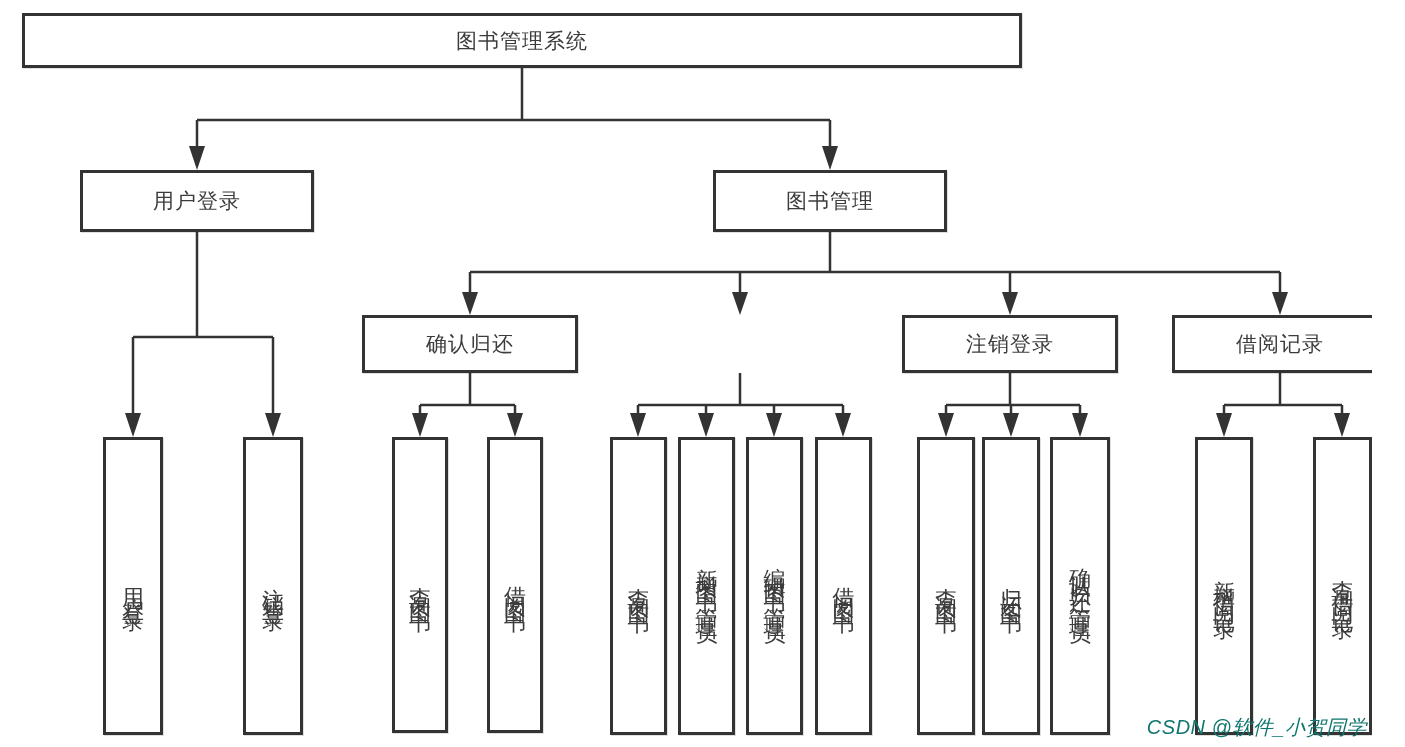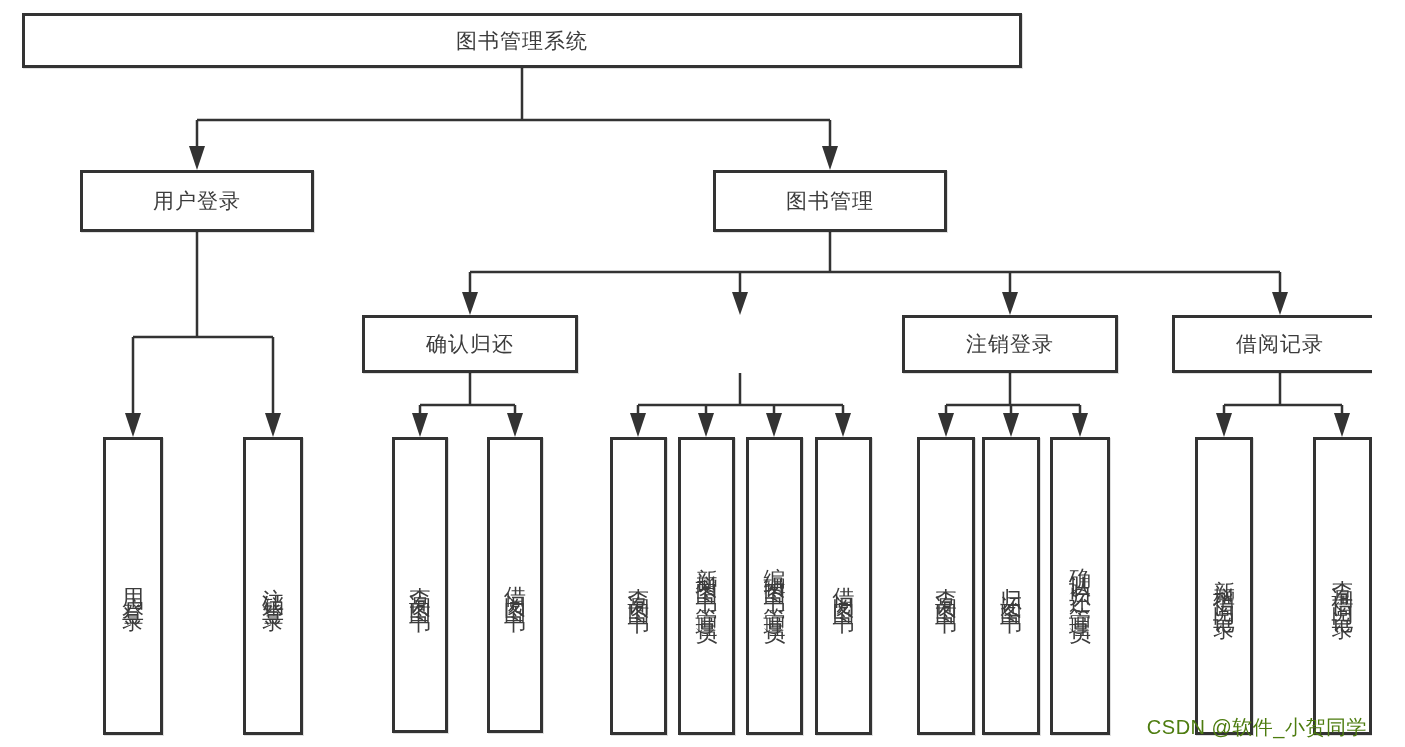--- a/index.html
+++ b/index.html
@@ -43,23 +43,24 @@
     line-height: 1;
     color: #3c3c3c;
     white-space: nowrap;
   }
 
   .watermark {
     position: absolute;
     right: 5px;
     bottom: 6px;
     font-size: 20px;
-    color: #4d7c0f;
+    color: #0f766e;
     letter-spacing: 0.5px;
     z-index: 3;
+    font-style: italic;
   }
 </style>
 </head>
 <body>
 
 <div class="canvas">
 
   <svg class="connectors" viewBox="0 0 1405 747" xmlns="http://www.w3.org/2000/svg">
     <g stroke="#333333" stroke-width="2.5" fill="none">
 

